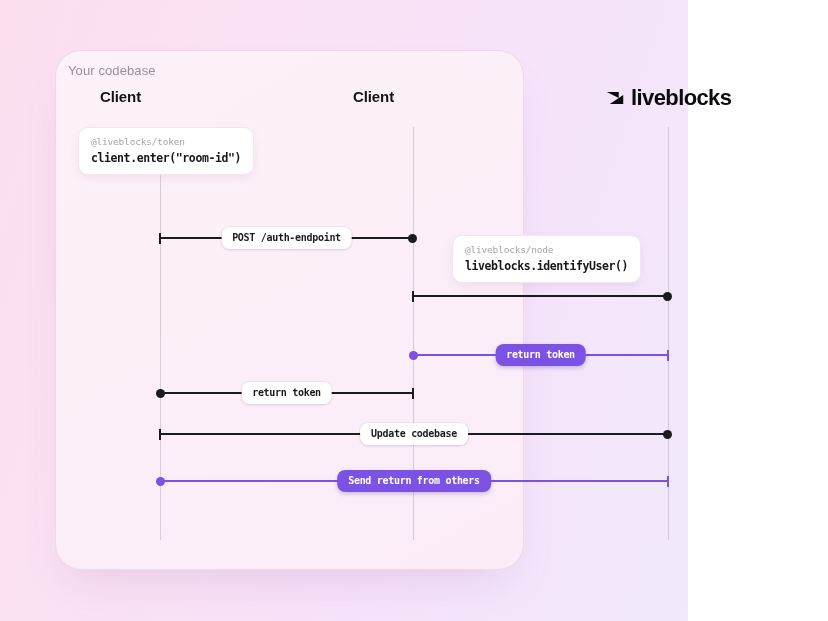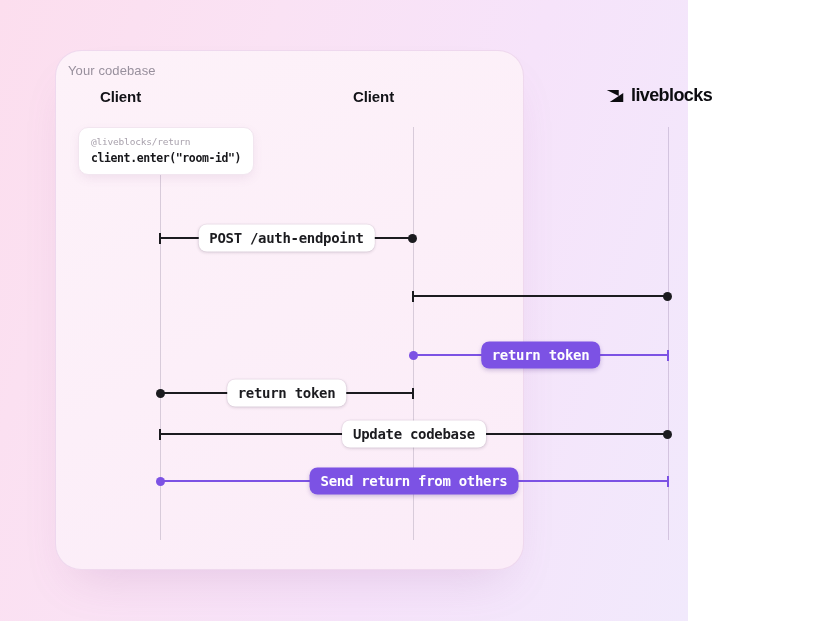--- a/index.html
+++ b/index.html
@@ -29,21 +29,21 @@
     position:absolute;top:88px;width:120px;
     font-size:15px;font-weight:700;color:#121217;letter-spacing:-.1px;
   }
   .col-header.client{left:100px;}
   .col-header.server{left:353px;}
   .logo{
     position:absolute;top:85px;left:606px;
     display:flex;align-items:center;gap:7px;
   }
   .logo-text{
-    font-size:18px;font-weight:700;color:#0c0c10;letter-spacing:-.6px;
+    font-size:22px;font-weight:700;color:#0c0c10;letter-spacing:-.6px;
   }
   
   .lifeline{
     position:absolute;top:127px;height:413px;width:1px;
     background:#d8cbda;
   }
   .lifeline.client{left:160px;}
   .lifeline.server{left:413px;}
   .lifeline.liveblocks{left:668px;background:#d3c4df;}
   
@@ -80,21 +80,21 @@
   .arrow.dir-left .dot{left:-4px;}
   .a1{left:160px;top:238px;width:253px;}
   .a2{left:413px;top:296px;width:255px;}
   .a3{left:413px;top:355px;width:255px;}
   .a4{left:160px;top:393px;width:253px;}
   .a5{left:160px;top:434px;width:508px;}
   .a6{left:160px;top:481px;width:508px;}
   .pill{
     position:absolute;left:50%;top:0;transform:translate(-50%,-50%);
     font-family:"DejaVu Sans Mono",monospace;
-    font-size:14px;font-weight:700;letter-spacing:-.3px;
+    font-size:10px;font-weight:700;letter-spacing:-.3px;
     padding:5px 11px 6px;border-radius:8px;white-space:nowrap;
   }
   .pill.white{
     background:#ffffff;color:#1b1b1f;
     box-shadow:0 1px 3px rgba(30,20,45,.12),0 0 0 1px rgba(30,20,45,.04);
   }
   .pill.purple{
     background:var(--accent,#7c52e4);color:#ffffff;
     box-shadow:0 2px 4px rgba(70,35,140,.25);
   }
@@ -115,22 +115,26 @@
       <path d="M23 8 L23 20 L5 20 Z" fill="#0c0c10"></path>
     </svg>
     <span class="logo-text">liveblocks</span>
   </div>
 
   <div class="lifeline client"></div>
   <div class="lifeline server"></div>
   <div class="lifeline liveblocks"></div>
 
   <div class="code-card card-client">
-    <div class="pkg">@liveblocks/return</div>
+    <div class="pkg">@liveblocks/token</div>
     <div class="code">client.enter("room-id")</div>
+  </div>
+  <div class="code-card card-node">
+    <div class="pkg">@liveblocks/node</div>
+    <div class="code">liveblocks.identifyUser()</div>
   </div>
 
   <div class="arrow a1 black dir-right">
     <div class="line"></div>
     <div class="tick"></div>
     <div class="dot"></div>
     <div class="pill white">POST /auth-endpoint</div>
   </div>
 
   <div class="arrow a2 black dir-right">

